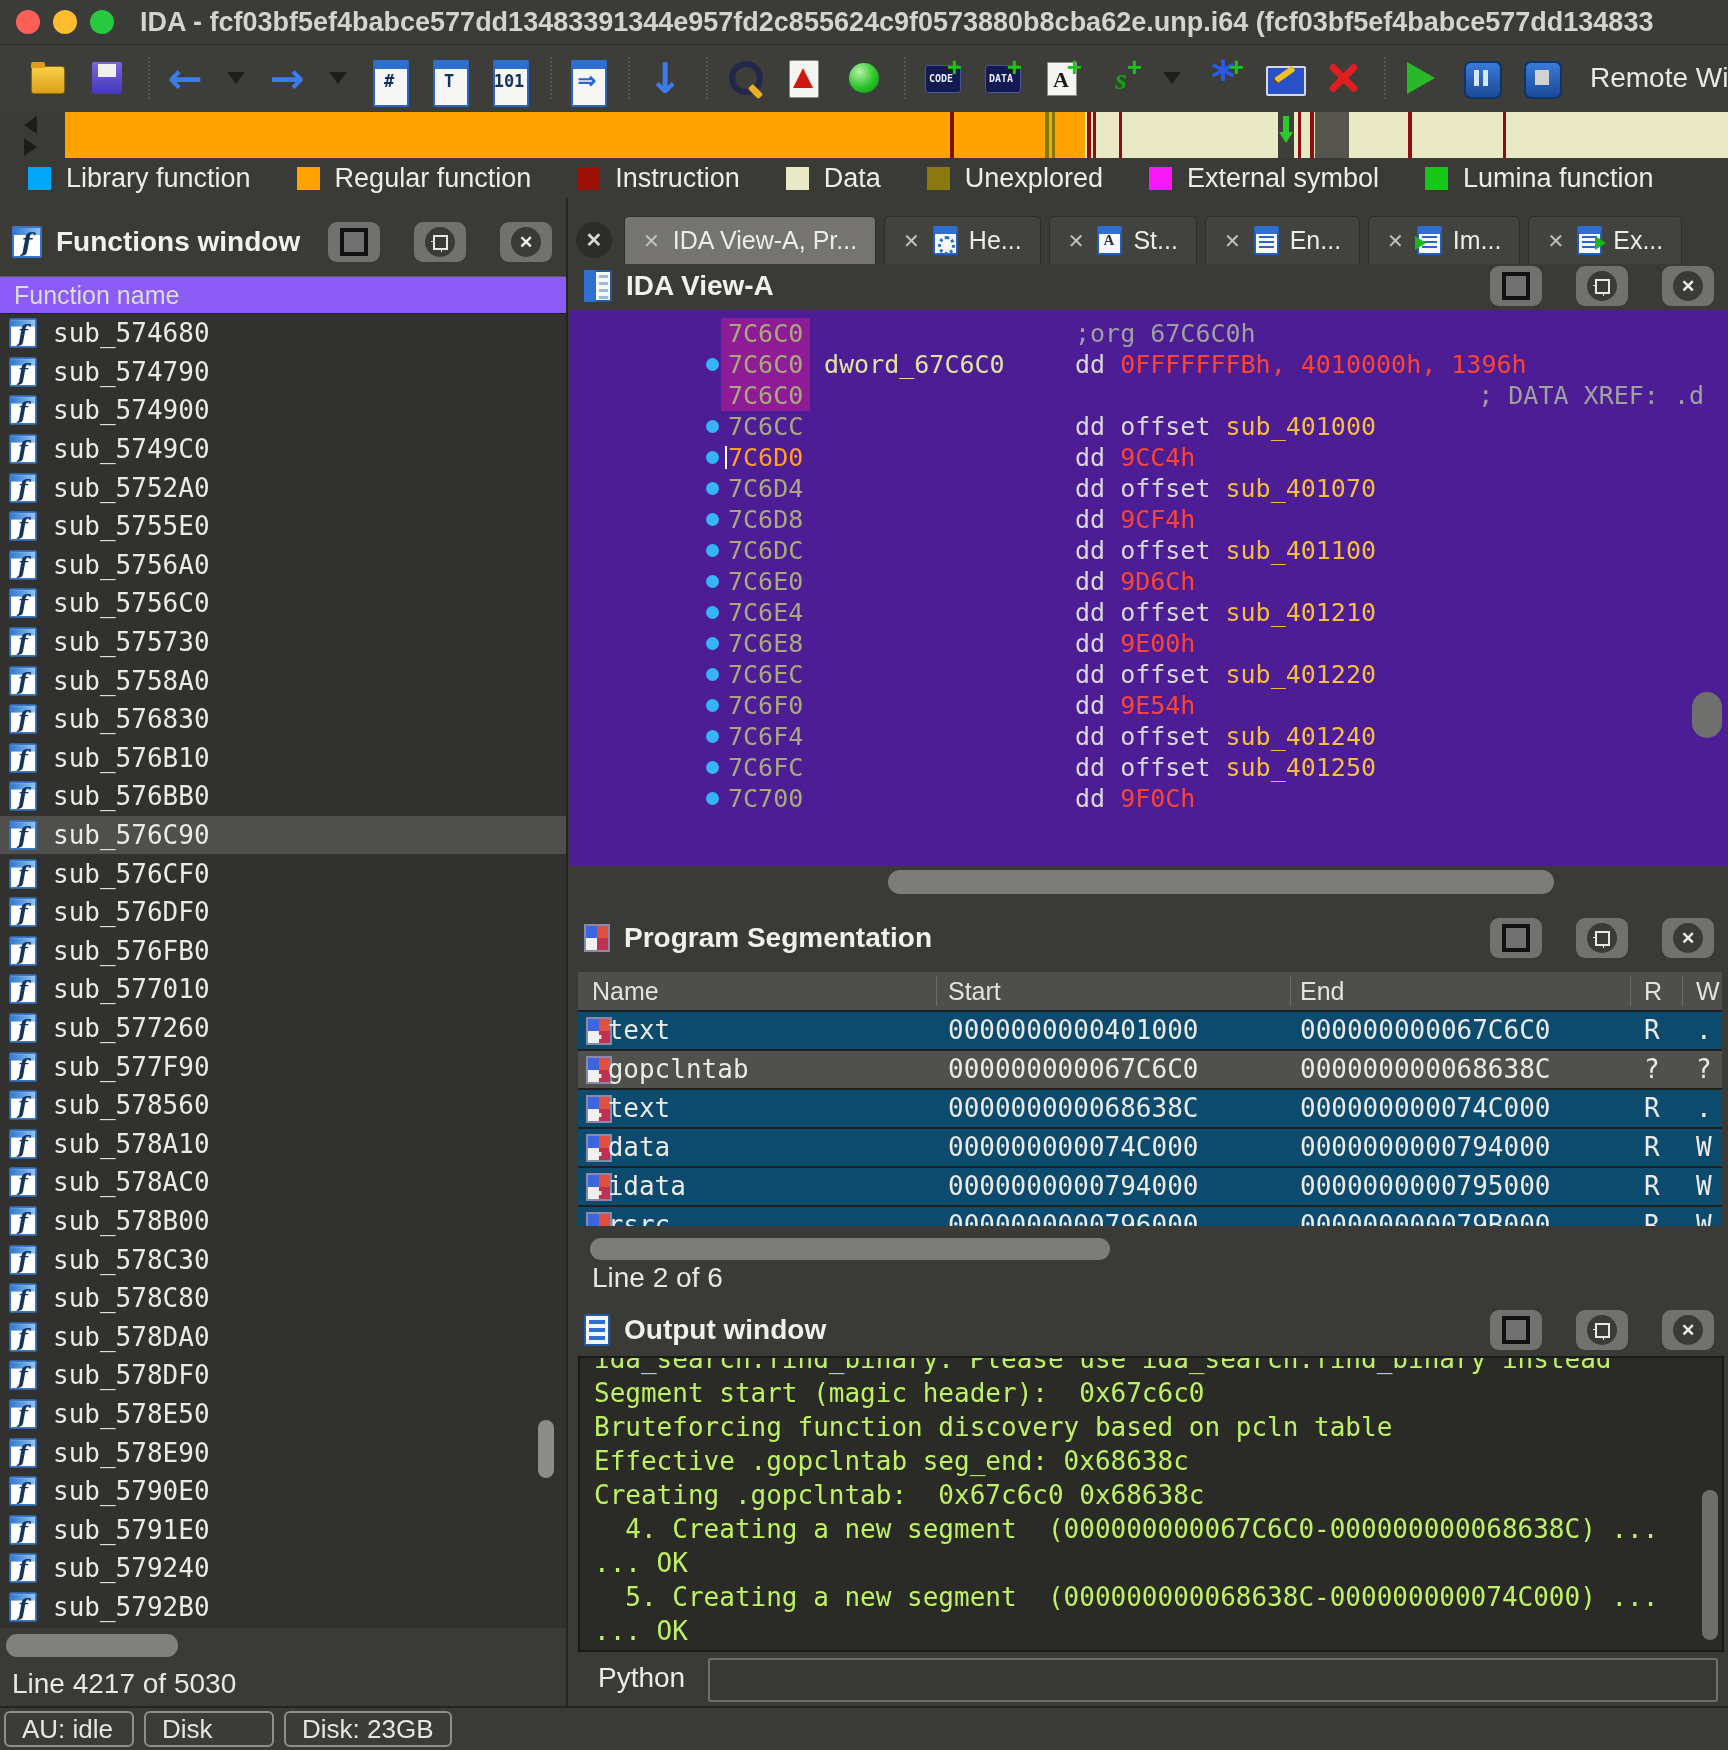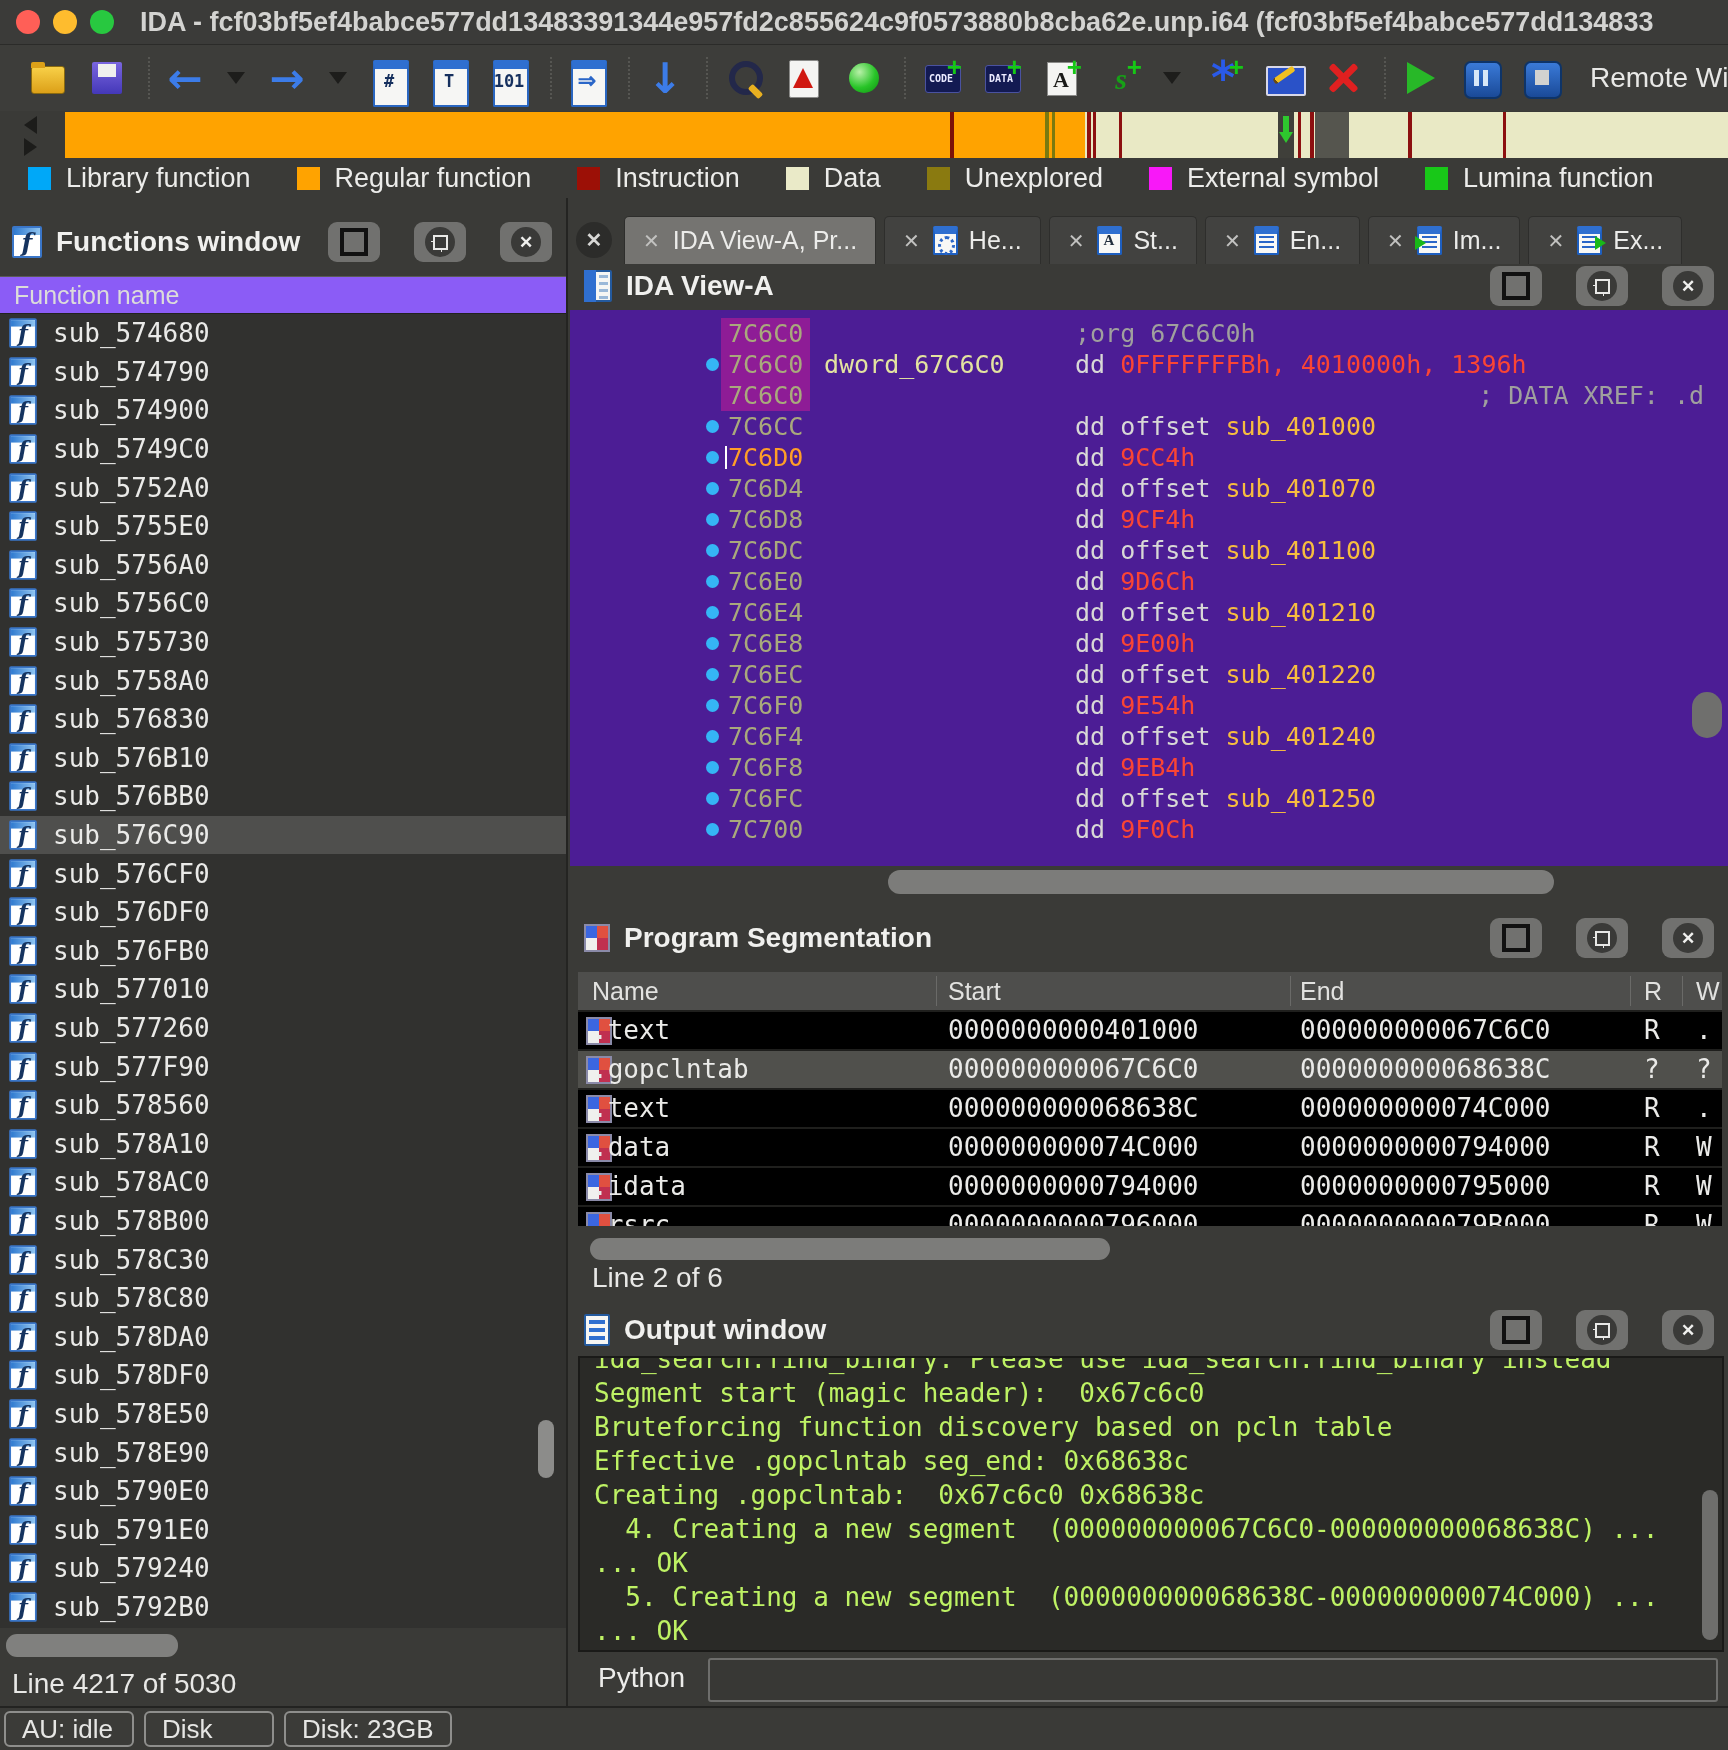--- a/index.html
+++ b/index.html
@@ -160,21 +160,21 @@
   .dl .rcmt{position:absolute;right:24px;color:#a0a09e;}
   .ida-hthumb{position:absolute;top:672px;left:318px;width:666px;height:24px;background:#7c7c7a;border-radius:12px;}
   .ida-vthumb{position:absolute;top:494px;right:6px;width:30px;height:46px;background:#6f6f6d;border-radius:15px;}
 
   
   .seg-head{top:716px;}
   .seg-table{position:absolute;top:774px;left:8px;right:6px;height:254px;overflow:hidden;}
   .seg-colhead{position:relative;height:38px;background:#4e4e4c;font-size:25px;color:#e2e2e0;line-height:38px;}
   .seg-colhead .c{position:absolute;top:0;}
   .seg-colhead .div{position:absolute;top:4px;bottom:4px;width:1px;background:#6a6a68;}
-  .srow{position:relative;height:39px;background:#000000;border-top:2px solid #1f1f1d;
+  .srow{position:relative;height:39px;background:#0c4a6e;border-top:2px solid #1f1f1d;
     font:26px "DejaVu Sans Mono",monospace;color:#eaeae8;line-height:37px;}
   .srow.sel{background:#50504c;}
   .srow .segicon{position:absolute;left:8px;top:5px;}
   .c0{left:14px;} .c1{left:370px;} .c2{left:722px;} .c3{left:1066px;} .c4{left:1118px;}
   .srow .cc{position:absolute;top:0;}
   .seg-hthumb{position:absolute;top:1040px;left:20px;width:520px;height:22px;background:#7c7c7a;border-radius:11px;}
   .seg-status{position:absolute;top:1064px;left:22px;font-size:28px;color:#e8e8e6;}
 
   
   .out-head{top:1108px;}
@@ -588,21 +588,20 @@
         <div class="dl"><span class="dot"></span><span class="addr cursor">7C6D0</span><span class="body"><span class="op kw">dd </span><span class="op num">9CC4h</span></span></div>
         <div class="dl"><span class="dot"></span><span class="addr">7C6D4</span><span class="body"><span class="op kw">dd offset </span><span class="op off">sub_401070</span></span></div>
         <div class="dl"><span class="dot"></span><span class="addr">7C6D8</span><span class="body"><span class="op kw">dd </span><span class="op num">9CF4h</span></span></div>
         <div class="dl"><span class="dot"></span><span class="addr">7C6DC</span><span class="body"><span class="op kw">dd offset </span><span class="op off">sub_401100</span></span></div>
         <div class="dl"><span class="dot"></span><span class="addr">7C6E0</span><span class="body"><span class="op kw">dd </span><span class="op num">9D6Ch</span></span></div>
         <div class="dl"><span class="dot"></span><span class="addr">7C6E4</span><span class="body"><span class="op kw">dd offset </span><span class="op off">sub_401210</span></span></div>
         <div class="dl"><span class="dot"></span><span class="addr">7C6E8</span><span class="body"><span class="op kw">dd </span><span class="op num">9E00h</span></span></div>
         <div class="dl"><span class="dot"></span><span class="addr">7C6EC</span><span class="body"><span class="op kw">dd offset </span><span class="op off">sub_401220</span></span></div>
         <div class="dl"><span class="dot"></span><span class="addr">7C6F0</span><span class="body"><span class="op kw">dd </span><span class="op num">9E54h</span></span></div>
         <div class="dl"><span class="dot"></span><span class="addr">7C6F4</span><span class="body"><span class="op kw">dd offset </span><span class="op off">sub_401240</span></span></div>
-        <div class="dl"><span class="dot"></span><span class="addr">7C6F8</span><span class="body"><span class="op kw">dd </span><span class="op num">9EB4h</span></span></div>
         <div class="dl"><span class="dot"></span><span class="addr">7C6FC</span><span class="body"><span class="op kw">dd offset </span><span class="op off">sub_401250</span></span></div>
         <div class="dl"><span class="dot"></span><span class="addr">7C700</span><span class="body"><span class="op kw">dd </span><span class="op num">9F0Ch</span></span></div>
       </div>
     <div class="ida-hthumb"></div>
     <div class="ida-vthumb"></div>
 
     <div class="phead seg-head">
       <span class="segicon"></span>
       <span class="ptitle">Program Segmentation</span>
       <span class="hbtns">

